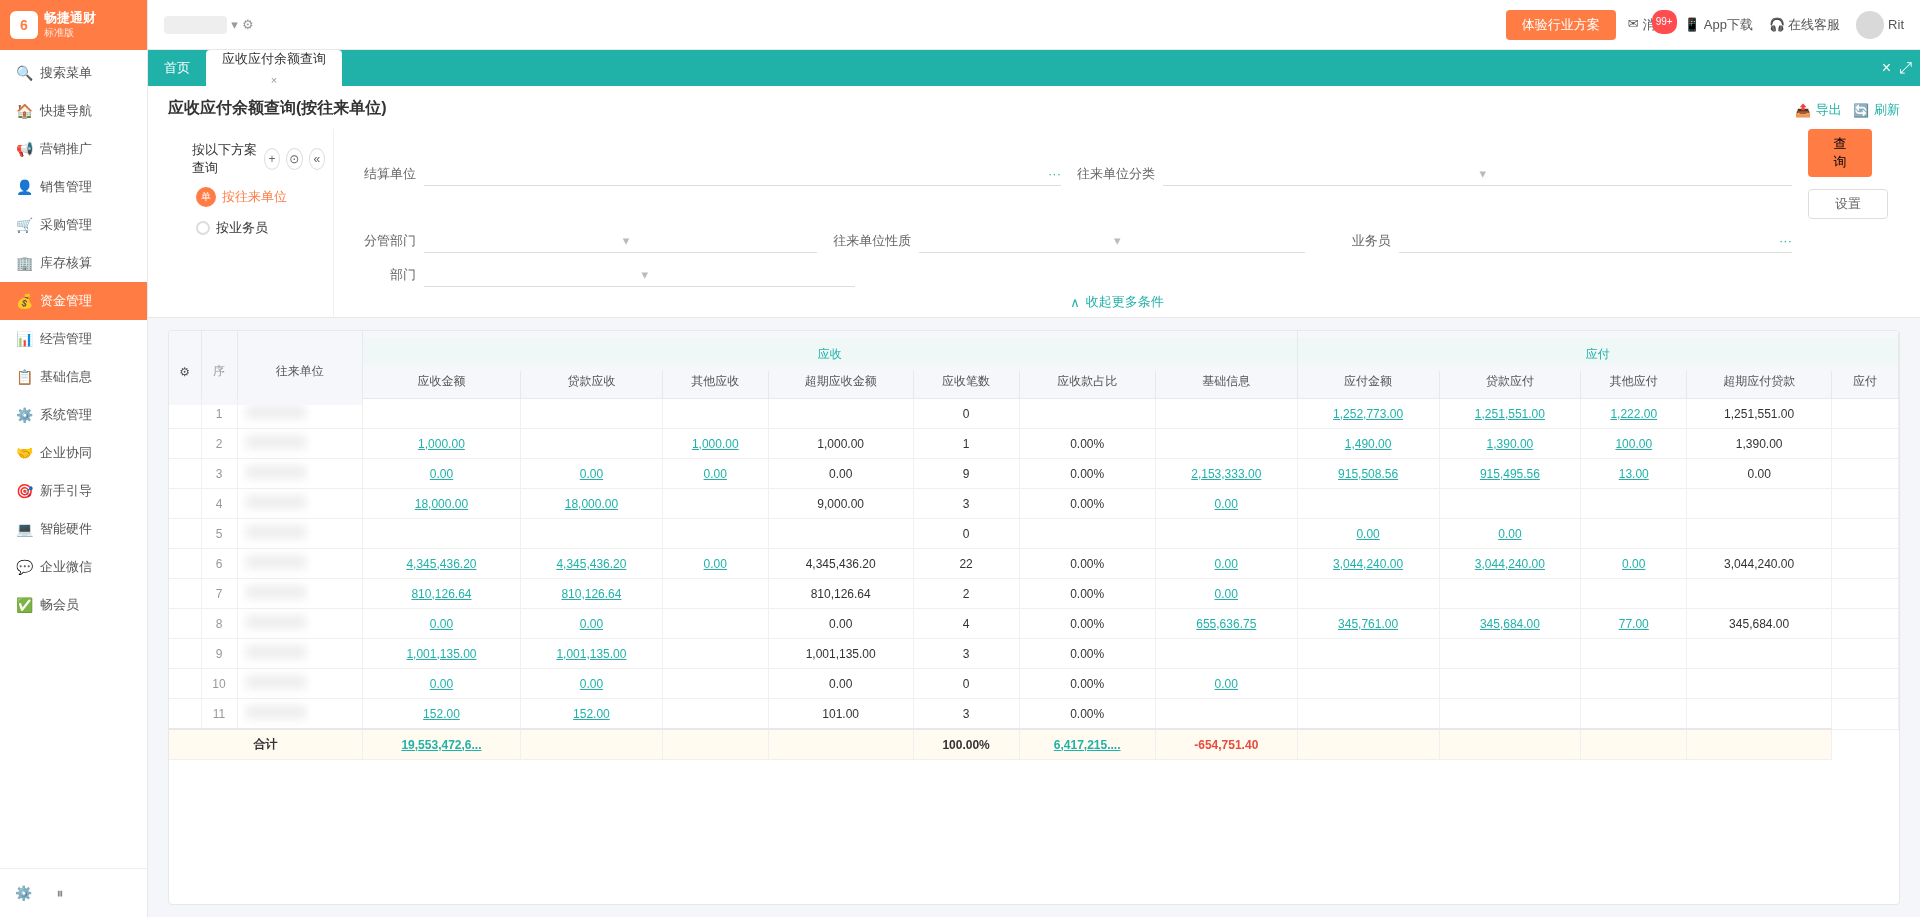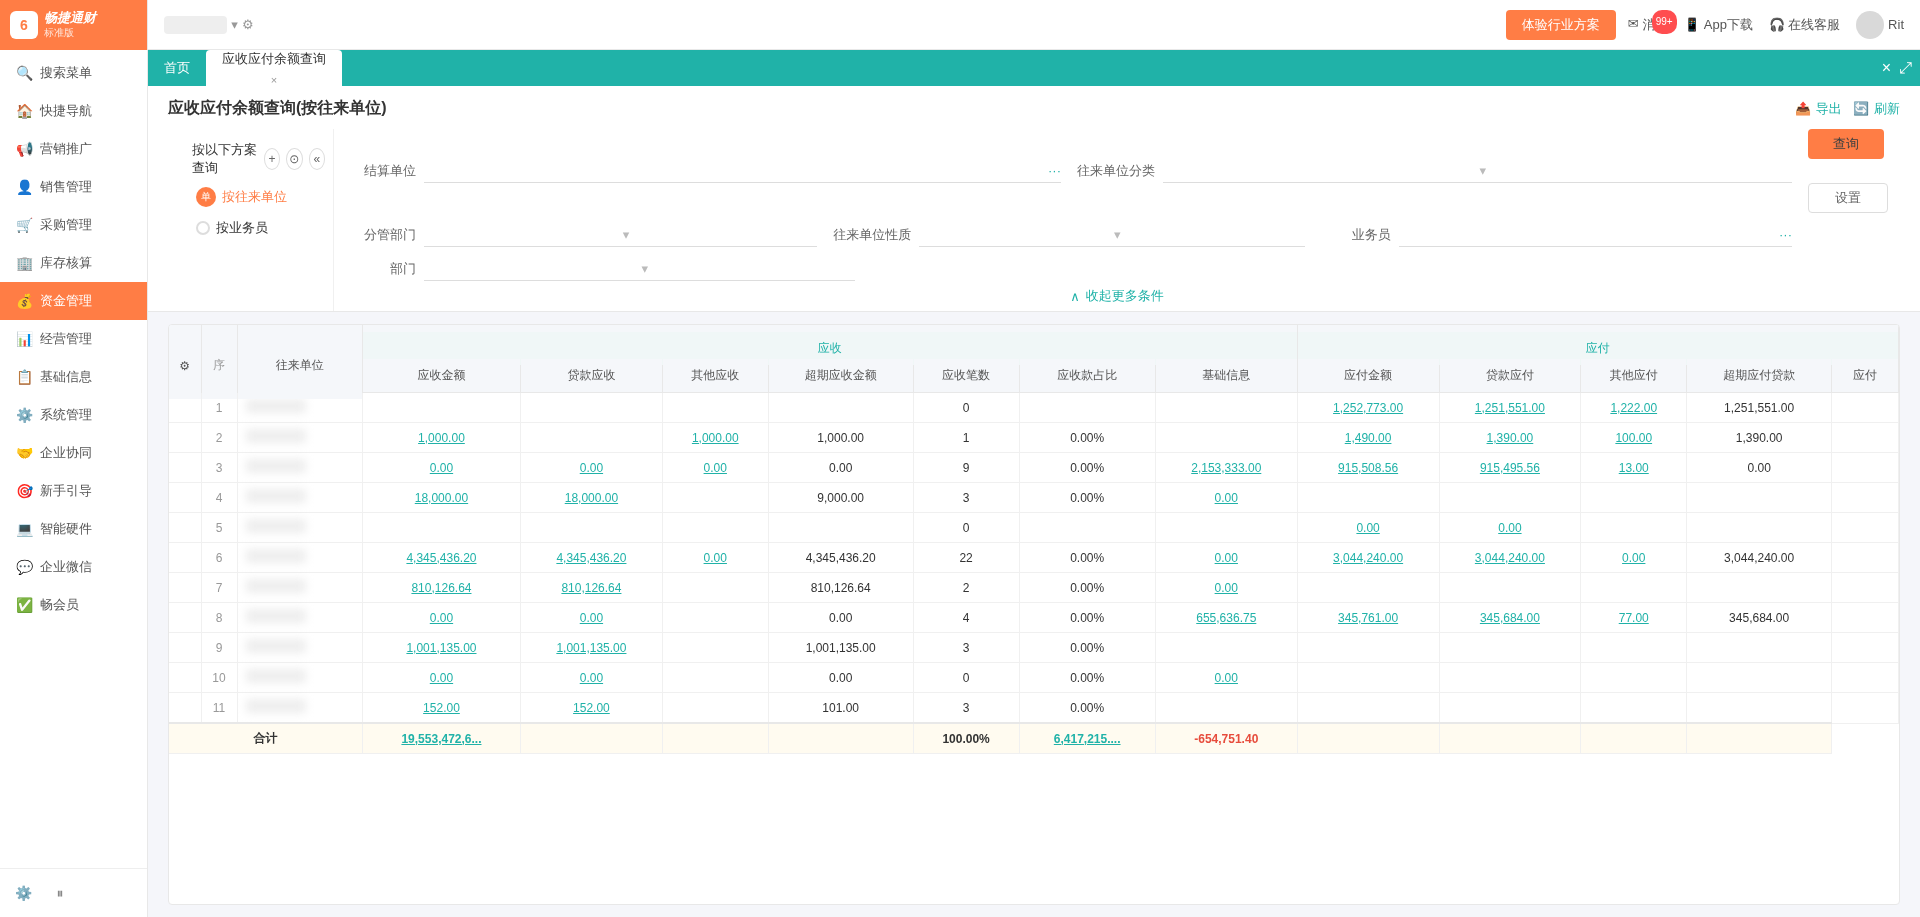--- a/index.html
+++ b/index.html
@@ -2,21 +2,21 @@
 <html><head>
   <meta charset="utf-8">
   <style>
     * { box-sizing: border-box; margin: 0; padding: 0; }
     body { font-family: 'Microsoft YaHei', Arial, sans-serif; font-size: 12px; background: #f0f2f5; color: #333; display: flex; height: 917px; overflow: hidden; }
 
     
     .sidebar { width: 148px; background: #fff; display: flex; flex-direction: column; border-right: 1px solid #e8e8e8; flex-shrink: 0; }
     .sidebar-logo { height: 50px; background: #ff7d45; display: flex; align-items: center; padding: 0 10px; gap: 6px; }
     .sidebar-logo-icon { width: 28px; height: 28px; background: #fff; border-radius: 6px; display: flex; align-items: center; justify-content: center; color: #ff7d45; font-weight: bold; font-size: 14px; }
-    .sidebar-logo-text { color: #fff; font-size: 13px; font-weight: bold; line-height: 1.2; font-style: italic; }
+    .sidebar-logo-text { color: #fff; font-size: 13px; font-weight: bold; line-height: 1.2; }
     .sidebar-logo-sub { color: rgba(255,255,255,0.8); font-size: 10px; }
     .sidebar-nav { flex: 1; overflow-y: auto; padding: 4px 0; }
     .sidebar-item { display: flex; align-items: center; gap: 8px; padding: 10px 16px; cursor: pointer; color: #555; font-size: 13px; }
     .sidebar-item.active { background: #ff7d45; color: #fff; border-radius: 0; }
     .sidebar-item .icon { font-size: 14px; width: 16px; text-align: center; }
     .sidebar-bottom { padding: 10px; display: flex; gap: 8px; border-top: 1px solid #eee; }
     .sidebar-bottom-btn { width: 28px; height: 28px; display: flex; align-items: center; justify-content: center; cursor: pointer; color: #888; font-size: 14px; }
 
     
     .main { flex: 1; display: flex; flex-direction: column; overflow: hidden; }
@@ -37,21 +37,21 @@
     .tab-item.home { color: #fff; }
     .tab-item.active { background: #fff; color: #333; border-radius: 4px 4px 0 0; margin-top: 4px; flex-direction: column; }
     .tab-close { font-size: 11px; color: #999; cursor: pointer; }
     .tab-corner { display: flex; align-items: center; margin-left: auto; padding-right: 8px; gap: 8px; color: #fff; font-size: 16px; cursor: pointer; }
 
     
     .content { flex: 1; display: flex; flex-direction: column; overflow: hidden; background: #f5f6fa; }
 
     
     .page-header { background: #fff; padding: 12px 20px 0 20px; border-bottom: 1px solid #e8e8e8; }
-    .page-title-row { display: flex; align-items: center; justify-content: space-between; margin-bottom: 10px; }
+    .page-title-row { display: flex; align-items: flex-end; justify-content: space-between; margin-bottom: 10px; }
     .page-title { font-size: 16px; font-weight: bold; color: #333; }
     .page-actions { display: flex; gap: 12px; }
     .page-action-btn { display: flex; align-items: center; gap: 4px; color: #20b2a8; font-size: 13px; cursor: pointer; }
     .filter-icon-btn { width: 22px; height: 22px; border: 1px solid #ddd; border-radius: 50%; display: flex; align-items: center; justify-content: center; cursor: pointer; color: #666; font-size: 12px; }
     .filter-rows { display: flex; flex-direction: column; gap: 10px; }
     .filter-row { display: flex; align-items: center; gap: 16px; }
     .filter-group { display: flex; align-items: center; gap: 8px; flex: 1; min-width: 0; }
     .filter-label { color: #666; font-size: 13px; white-space: nowrap; min-width: 70px; text-align: right; }
     .filter-input { flex: 1; border: none; border-bottom: 1px solid #ddd; padding: 4px 0; font-size: 13px; color: #333; outline: none; background: transparent; }
     .filter-select { flex: 1; display: flex; align-items: center; border: none; border-bottom: 1px solid #ddd; padding: 4px 0; cursor: pointer; gap: 4px; }
@@ -61,21 +61,21 @@
 
     
     .filter-layout { display: flex; gap: 0; }
     .filter-left { width: 150px; padding: 8px 0; border-right: 1px solid #f0f0f0; margin-left: 16px; }
     .filter-left-item { display: flex; align-items: center; gap: 6px; padding: 6px 12px; cursor: pointer; font-size: 13px; color: #333; }
     .filter-left-item.active { color: #ff7d45; }
     .filter-left-item .radio { width: 14px; height: 14px; border-radius: 50%; border: 2px solid #ddd; display: flex; align-items: center; justify-content: center; }
     .filter-left-item .icon-bg { width: 22px; height: 22px; background: #ff7d45; border-radius: 50%; display: flex; align-items: center; justify-content: center; color: #fff; font-size: 11px; }
 
     
-    .btn-query { background: #ff7d45; color: #404040; border: none; border-radius: 4px; padding: 6px 20px; font-size: 13px; cursor: pointer; display: block; width: 76px; margin-bottom: 18px; }
+    .btn-query { background: #ff7d45; color: #000000; border: none; border-radius: 4px; padding: 6px 20px; font-size: 13px; cursor: pointer; display: block; width: 64px; margin-bottom: 6px; }
     .btn-setting { background: #fff; color: #666; border: 1px solid #ddd; border-radius: 4px; padding: 5px 16px; font-size: 13px; cursor: pointer; display: block; width: 80px; }
 
     
     .table-section { flex: 1; overflow: hidden; padding: 12px 20px; display: flex; flex-direction: column; }
     .table-wrapper { flex: 1; overflow: auto; border: 1px solid #e8e8e8; border-radius: 4px; background: #fff; }
     table { width: 100%; border-collapse: collapse; font-size: 12px; }
     thead { background: #f5f7fa; }
     th { padding: 8px 8px; border-bottom: 1px solid #e8e8e8; border-right: 1px solid #e8e8e8; color: #555; font-weight: normal; text-align: center; white-space: nowrap; position: sticky; top: 7px; background: #f5f7fa; z-index: 1; }
     th.group-header { background: #f0f7f7; color: #20b2a8; }
     td { padding: 6px 8px; border-bottom: 1px solid #f0f0f0; border-right: 1px solid #f0f0f0; text-align: center; white-space: nowrap; color: #333; }

